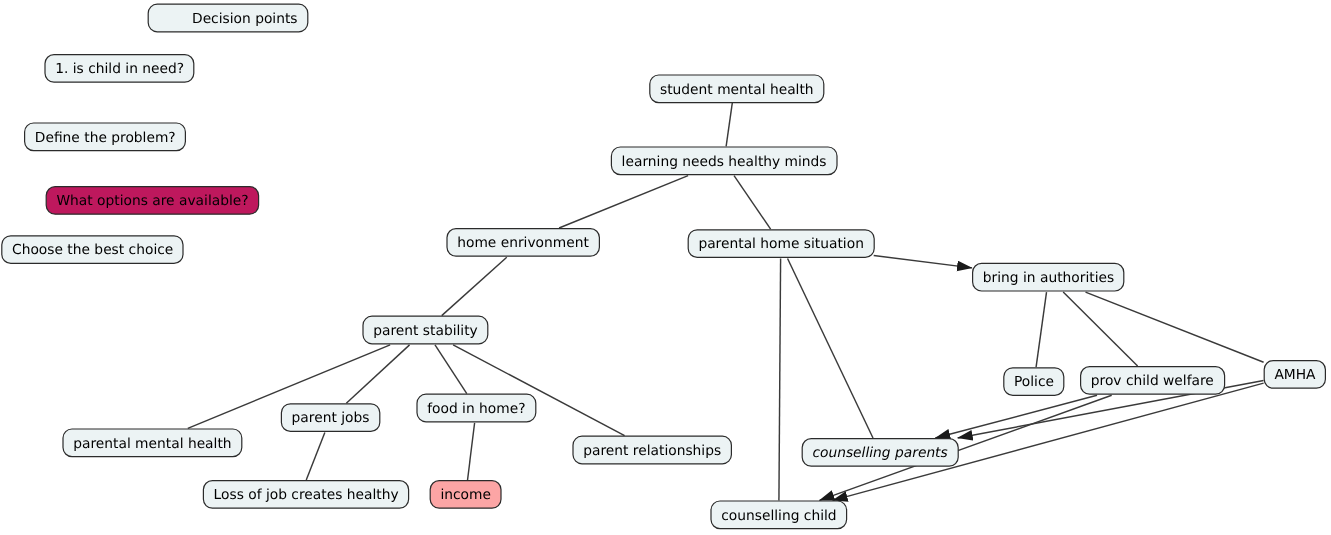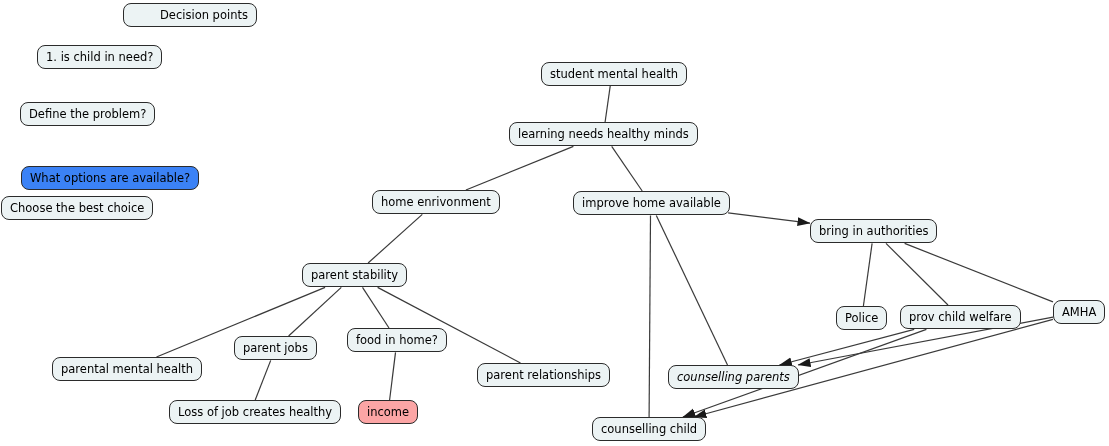--- a/index.html
+++ b/index.html
@@ -71,26 +71,26 @@
         <line x1="914.2" y1="329.4" x2="779.4" y2="365.0" stroke="#3a3a3a" marker-end="url(#arrowhead)"></line>
         <line x1="1053.0" y1="317.1" x2="798.1" y2="365.0" stroke="#3a3a3a" marker-end="url(#arrowhead)"></line>
         <line x1="926.4" y1="329.4" x2="682.9" y2="417.0" stroke="#3a3a3a" marker-end="url(#arrowhead)"></line>
         <line x1="1053.0" y1="319.3" x2="693.9" y2="417.0" stroke="#3a3a3a" marker-end="url(#arrowhead)"></line>
       </g>
   </svg>
   <div id="node-layer">
       <div class="node" id="node-decision-points" style="left: 123px; top: 3px; background: rgb(236, 243, 244); border-color: rgb(43, 43, 43); color: rgb(0, 0, 0); padding-left: 36px;">Decision points</div>
       <div class="node" id="node-child-in-need" style="left: 37px; top: 45px; background: rgb(236, 243, 244); border-color: rgb(43, 43, 43); color: rgb(0, 0, 0);">1. is child in need?</div>
       <div class="node" id="node-define-problem" style="left: 20px; top: 102px; background: rgb(236, 243, 244); border-color: rgb(43, 43, 43); color: rgb(0, 0, 0);">Define the problem?</div>
-      <div class="node" id="node-what-options" style="left: 21px; top: 155px; background: #3b82f6; border-color: rgb(43, 43, 43); color: rgb(0, 0, 0); margin-top: 11px;">What options are available?</div>
+      <div class="node" id="node-what-options" style="left: 38px; top: 155px; background: #be185d; border-color: rgb(43, 43, 43); color: rgb(0, 0, 0);">What options are available?</div>
       <div class="node" id="node-choose-best" style="left: 1px; top: 196px; background: rgb(236, 243, 244); border-color: rgb(43, 43, 43); color: rgb(0, 0, 0);">Choose the best choice</div>
       <div class="node" id="node-student-mental-health" style="left: 541px; top: 47px; background: rgb(236, 243, 244); border-color: rgb(43, 43, 43); color: rgb(0, 0, 0); margin-top: 15px;">student mental health</div>
       <div class="node" id="node-learning-needs" style="left: 509px; top: 122px; background: rgb(236, 243, 244); border-color: rgb(43, 43, 43); color: rgb(0, 0, 0);">learning needs healthy minds</div>
       <div class="node" id="node-home-environment" style="left: 372px; top: 190px; background: rgb(236, 243, 244); border-color: rgb(43, 43, 43); color: rgb(0, 0, 0);">home enrivonment</div>
-      <div class="node" id="node-improve-home" style="left: 573px; top: 191px; background: rgb(236, 243, 244); border-color: rgb(43, 43, 43); color: rgb(0, 0, 0);">improve home available</div>
+      <div class="node" id="node-improve-home" style="left: 573px; top: 191px; background: rgb(236, 243, 244); border-color: rgb(43, 43, 43); color: rgb(0, 0, 0);">parental home situation</div>
       <div class="node" id="node-parent-stability" style="left: 302px; top: 263px; background: rgb(236, 243, 244); border-color: rgb(43, 43, 43); color: rgb(0, 0, 0);">parent stability</div>
       <div class="node" id="node-bring-authorities" style="left: 810px; top: 219px; background: rgb(236, 243, 244); border-color: rgb(43, 43, 43); color: rgb(0, 0, 0);">bring in authorities</div>
       <div class="node" id="node-police" style="left: 836px; top: 306px; background: rgb(236, 243, 244); border-color: rgb(43, 43, 43); color: rgb(0, 0, 0);">Police</div>
       <div class="node" id="node-prov-child-welfare" style="left: 900px; top: 305px; background: rgb(236, 243, 244); border-color: rgb(43, 43, 43); color: rgb(0, 0, 0);">prov child welfare</div>
       <div class="node" id="node-amha" style="left: 1053px; top: 300px; background: rgb(236, 243, 244); border-color: rgb(43, 43, 43); color: rgb(0, 0, 0);">AMHA</div>
       <div class="node" id="node-parental-mental-health" style="left: 52px; top: 357px; background: rgb(236, 243, 244); border-color: rgb(43, 43, 43); color: rgb(0, 0, 0);">parental mental health</div>
       <div class="node" id="node-parent-jobs" style="left: 234px; top: 336px; background: rgb(236, 243, 244); border-color: rgb(43, 43, 43); color: rgb(0, 0, 0);">parent jobs</div>
       <div class="node" id="node-food-in-home" style="left: 347px; top: 328px; background: rgb(236, 243, 244); border-color: rgb(43, 43, 43); color: rgb(0, 0, 0);">food in home?</div>
       <div class="node" id="node-loss-of-job" style="left: 169px; top: 400px; background: rgb(236, 243, 244); border-color: rgb(43, 43, 43); color: rgb(0, 0, 0);">Loss of job creates healthy</div>
       <div class="node" id="node-income" style="left: 358px; top: 400px; background: #fca5a5; border-color: rgb(43, 43, 43); color: rgb(0, 0, 0);">income</div>

